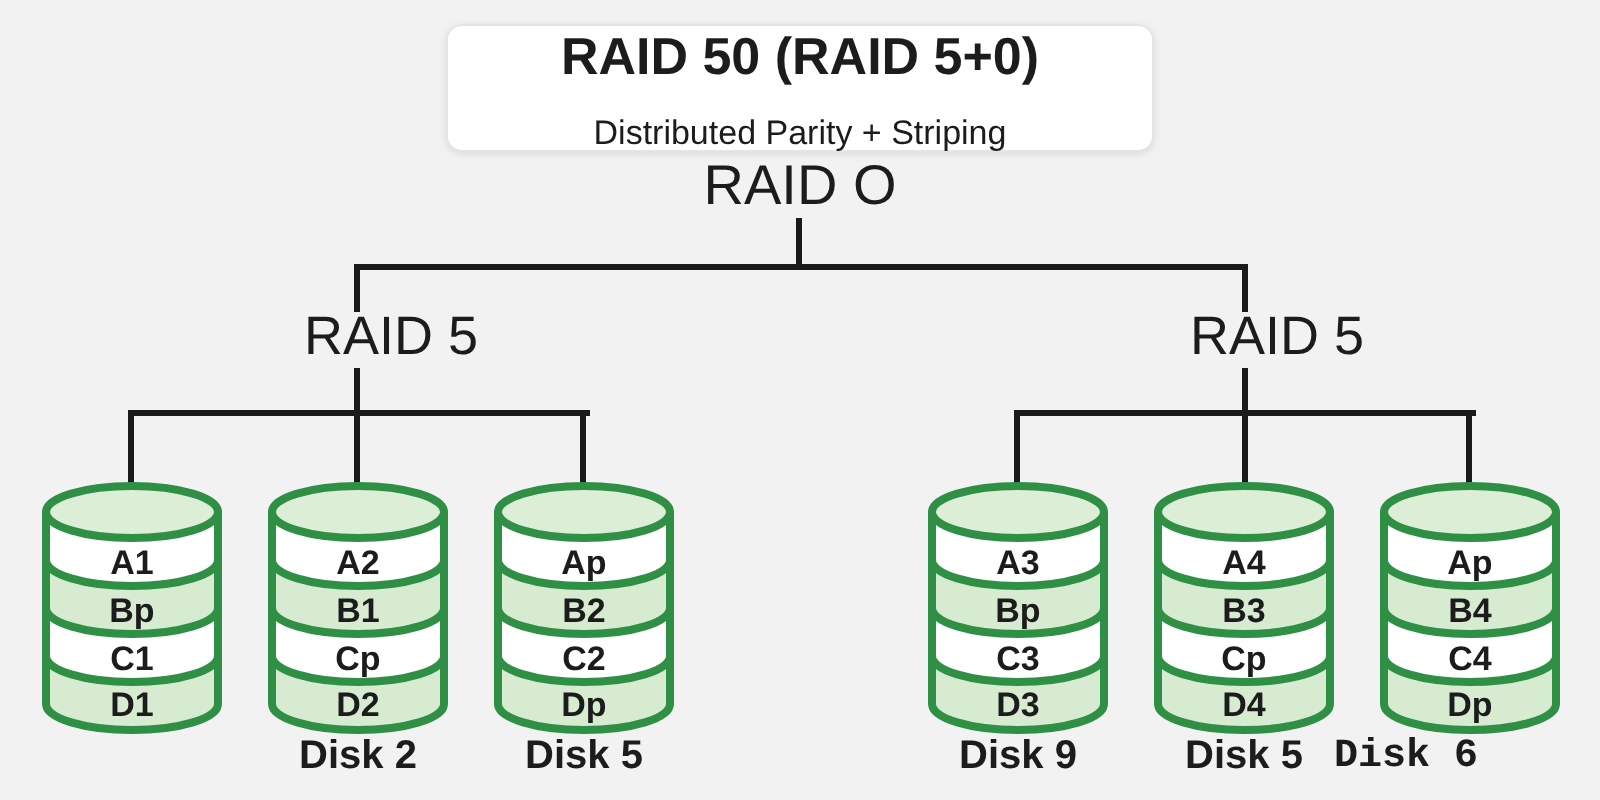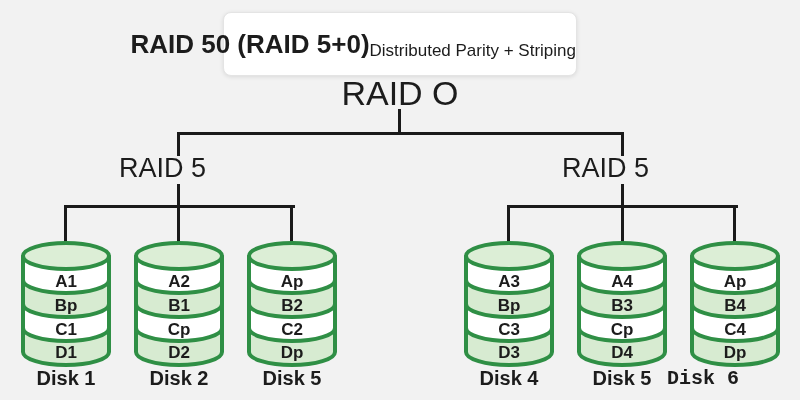--- a/index.html
+++ b/index.html
@@ -16,32 +16,32 @@
   html,body{margin:0;padding:0;}
   body{font-family:"Liberation Sans","DejaVu Sans",sans-serif;background:#ffffff;}
   .canvas{
     position:relative;width:800px;height:400px;background:var(--bg);
     overflow:hidden;color:var(--text);
   }
   .title-box{
     position:absolute;left:223px;top:12px;width:354px;height:64px;
     background:var(--box-bg);border:1px solid var(--box-border);border-radius:8px;
     box-shadow:0 1px 4px rgba(0,0,0,.10);
-    display:flex;flex-direction:row;align-items:center;justify-content:flex-end;
+    display:flex;flex-direction:column;align-items:center;justify-content:center;
     box-sizing:border-box;
   }
   .title-heading{font-size:26px;font-weight:bold;line-height:32px;white-space:nowrap;}
   .title-subtitle{font-size:17px;font-weight:normal;line-height:21px;white-space:nowrap;margin-top:12px;}
   .raid0-label{
     position:absolute;left:300px;top:77px;width:200px;height:32px;
-    font-size:34px;font-weight:500;text-align:center;line-height:32px;white-space:nowrap;
+    font-size:28px;font-weight:500;text-align:center;line-height:32px;white-space:nowrap;
   }
   .raid5-label{
     position:absolute;top:152px;width:120px;height:32px;
-    font-size:27px;font-weight:500;text-align:left;line-height:32px;white-space:nowrap;
+    font-size:27px;font-weight:500;text-align:right;line-height:32px;white-space:nowrap;
   }
   .cline{position:absolute;background:var(--line);}
   .disk-svg{position:absolute;top:239px;width:94px;height:128px;}
   .disk-name{
     position:absolute;top:367px;width:94px;height:23px;
     font-size:20px;font-weight:bold;text-align:center;line-height:23px;white-space:nowrap;
   }
   .band-w{fill:var(--band-white);}
   .band-g{fill:var(--disk-fill);}
   .disk-top{fill:var(--disk-top-fill);stroke:var(--disk-stroke);stroke-width:4;}
@@ -89,21 +89,20 @@
     <ellipse class="disk-top" cx="47" cy="17" rx="43" ry="13"></ellipse>
     <path class="sep" d="M4 41 A43 13 0 0 0 90 41"></path>
     <path class="sep" d="M4 65 A43 13 0 0 0 90 65"></path>
     <path class="sep" d="M4 89 A43 13 0 0 0 90 89"></path>
     <path class="outline" d="M4 17 L4 113 A43 13 0 0 0 90 113 L90 17"></path>
     <text class="blk" x="47" y="48">A1</text>
     <text class="blk" x="47" y="72">Bp</text>
     <text class="blk" x="47" y="96">C1</text>
     <text class="blk" x="47" y="119">D1</text>
   </svg>
-  <div class="disk-name" style="left:19px;">Disk 1</div>
 
   <svg class="disk-svg" style="left:132px;" viewBox="0 0 94 128">
     <path class="band-w" d="M4 17 A43 13 0 0 0 90 17 L90 41 A43 13 0 0 1 4 41 Z"></path>
     <path class="band-g" d="M4 41 A43 13 0 0 0 90 41 L90 65 A43 13 0 0 1 4 65 Z"></path>
     <path class="band-w" d="M4 65 A43 13 0 0 0 90 65 L90 89 A43 13 0 0 1 4 89 Z"></path>
     <path class="band-g" d="M4 89 A43 13 0 0 0 90 89 L90 113 A43 13 0 0 1 4 113 Z"></path>
     <ellipse class="disk-top" cx="47" cy="17" rx="43" ry="13"></ellipse>
     <path class="sep" d="M4 41 A43 13 0 0 0 90 41"></path>
     <path class="sep" d="M4 65 A43 13 0 0 0 90 65"></path>
     <path class="sep" d="M4 89 A43 13 0 0 0 90 89"></path>
@@ -140,21 +139,21 @@
     <ellipse class="disk-top" cx="47" cy="17" rx="43" ry="13"></ellipse>
     <path class="sep" d="M4 41 A43 13 0 0 0 90 41"></path>
     <path class="sep" d="M4 65 A43 13 0 0 0 90 65"></path>
     <path class="sep" d="M4 89 A43 13 0 0 0 90 89"></path>
     <path class="outline" d="M4 17 L4 113 A43 13 0 0 0 90 113 L90 17"></path>
     <text class="blk" x="47" y="48">A3</text>
     <text class="blk" x="47" y="72">Bp</text>
     <text class="blk" x="47" y="96">C3</text>
     <text class="blk" x="47" y="119">D3</text>
   </svg>
-  <div class="disk-name" style="left:462px;">Disk 4</div>
+  <div class="disk-name" style="left:462px;">Disk 9</div>
 
   <svg class="disk-svg" style="left:575px;" viewBox="0 0 94 128">
     <path class="band-w" d="M4 17 A43 13 0 0 0 90 17 L90 41 A43 13 0 0 1 4 41 Z"></path>
     <path class="band-g" d="M4 41 A43 13 0 0 0 90 41 L90 65 A43 13 0 0 1 4 65 Z"></path>
     <path class="band-w" d="M4 65 A43 13 0 0 0 90 65 L90 89 A43 13 0 0 1 4 89 Z"></path>
     <path class="band-g" d="M4 89 A43 13 0 0 0 90 89 L90 113 A43 13 0 0 1 4 113 Z"></path>
     <ellipse class="disk-top" cx="47" cy="17" rx="43" ry="13"></ellipse>
     <path class="sep" d="M4 41 A43 13 0 0 0 90 41"></path>
     <path class="sep" d="M4 65 A43 13 0 0 0 90 65"></path>
     <path class="sep" d="M4 89 A43 13 0 0 0 90 89"></path>

